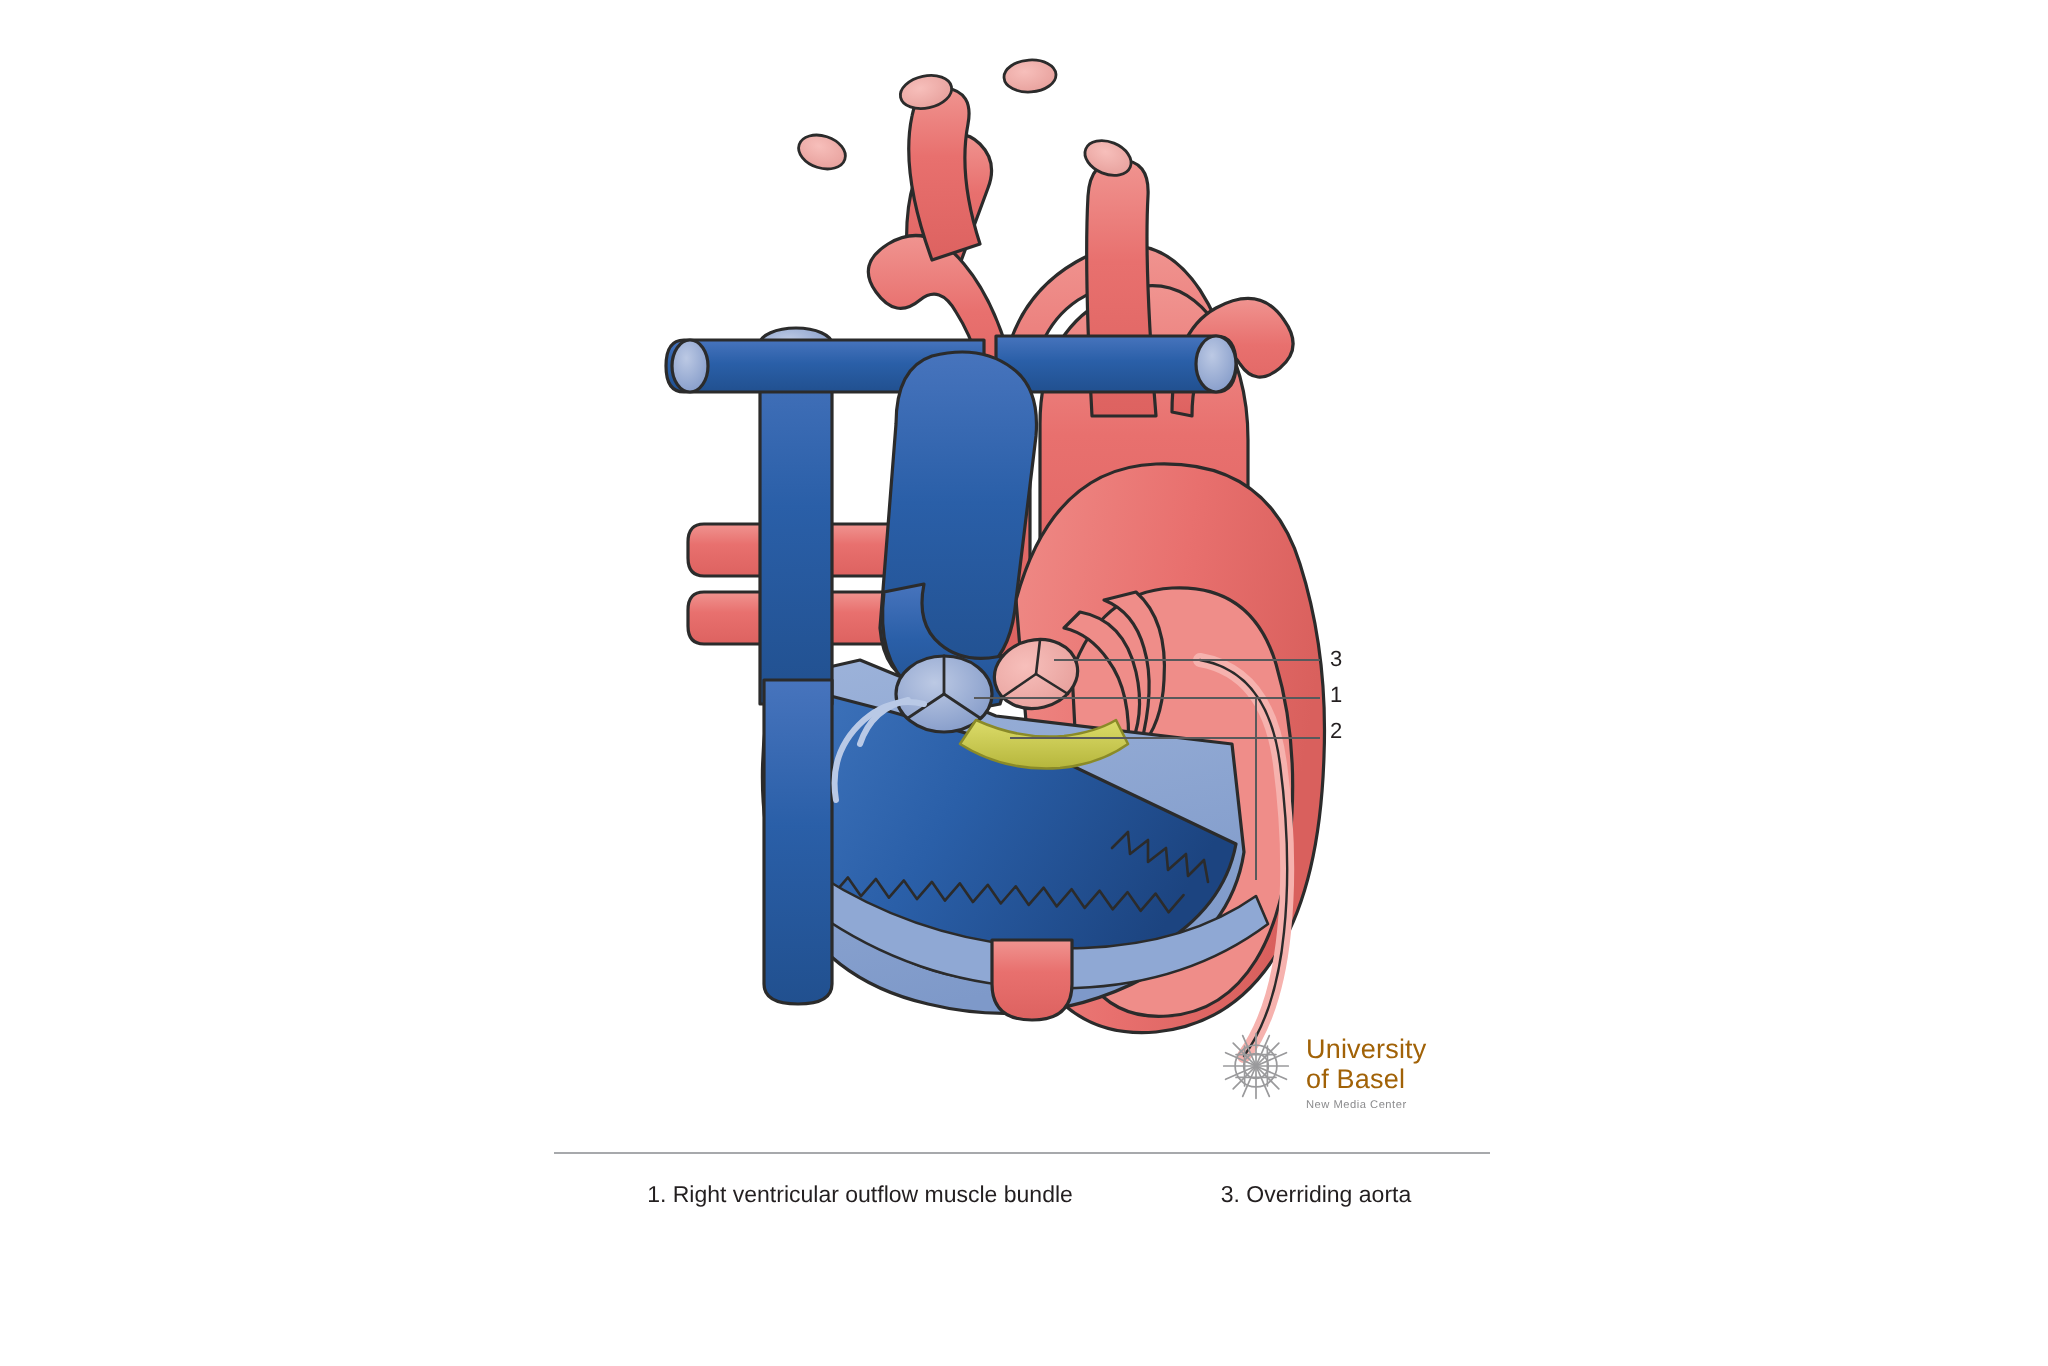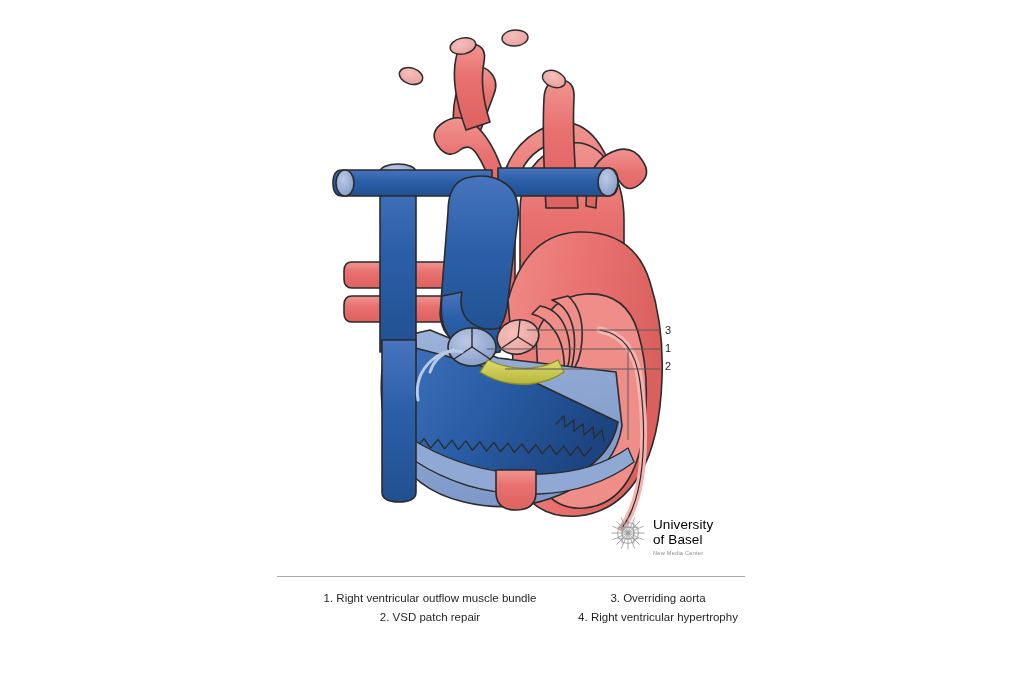--- a/index.html
+++ b/index.html
@@ -54,21 +54,21 @@
     width: 38px;
     height: 38px;
   }
   #logo-wordmark {
     position: absolute;
     left: 44px;
     top: 5px;
     font-family: "Liberation Sans", sans-serif;
     font-size: 13.5px;
     line-height: 15px;
-    color: #000000;
+    color: #a16207;
     white-space: pre-line;
     letter-spacing: 0.1px;
   }
   #logo-tagline {
     position: absolute;
     left: 44px;
     top: 38px;
     font-family: "Liberation Sans", sans-serif;
     font-size: 5.6px;
     line-height: 7px;
@@ -381,19 +381,17 @@
   <div id="logo-wordmark">University
 of Basel</div>
   <div id="logo-tagline">New Media Center</div>
 </div>
 
 <div id="caption-divider"></div>
 
 <div id="caption-area">
   <div id="caption-col-left" class="caption-col">
     <span class="caption-line">1. Right ventricular outflow muscle bundle</span>
-    <span class="caption-line">2. VSD patch repair</span>
   </div>
   <div id="caption-col-right" class="caption-col">
     <span class="caption-line">3. Overriding aorta</span>
-    <span class="caption-line">4. Right ventricular hypertrophy</span>
   </div>
 </div>
 
 </body></html>

